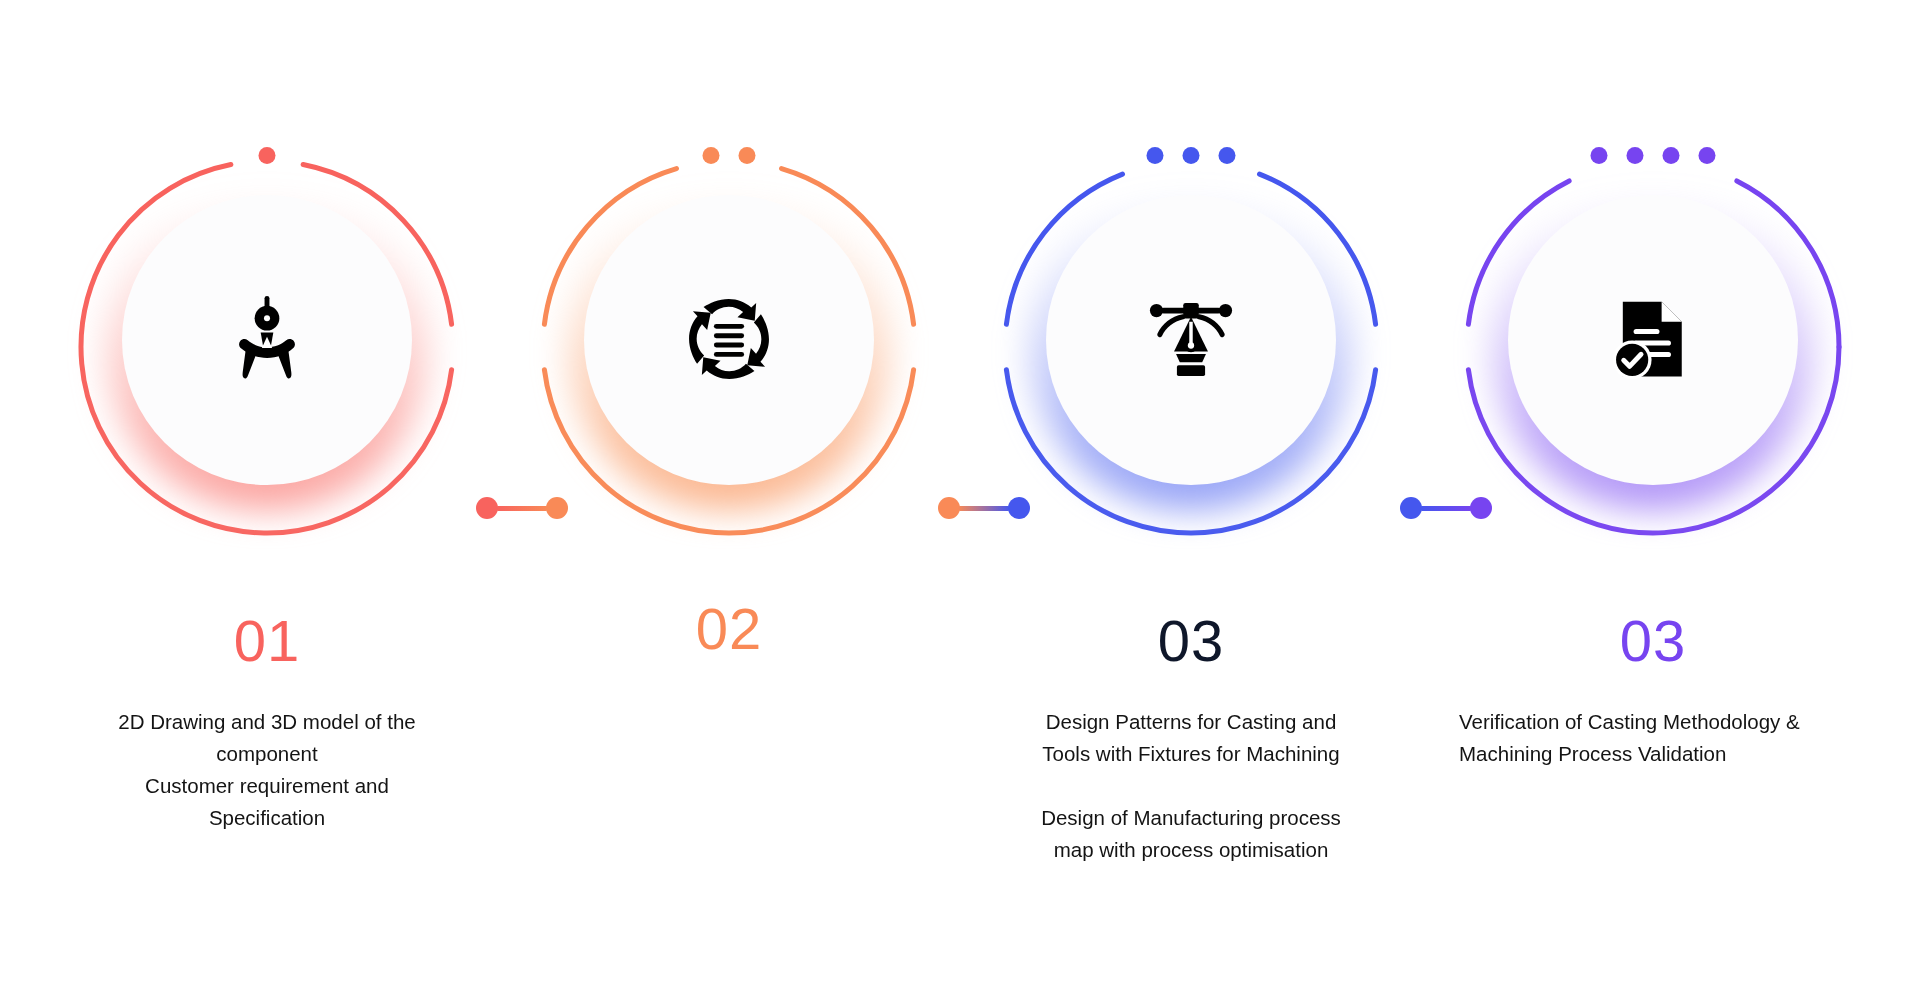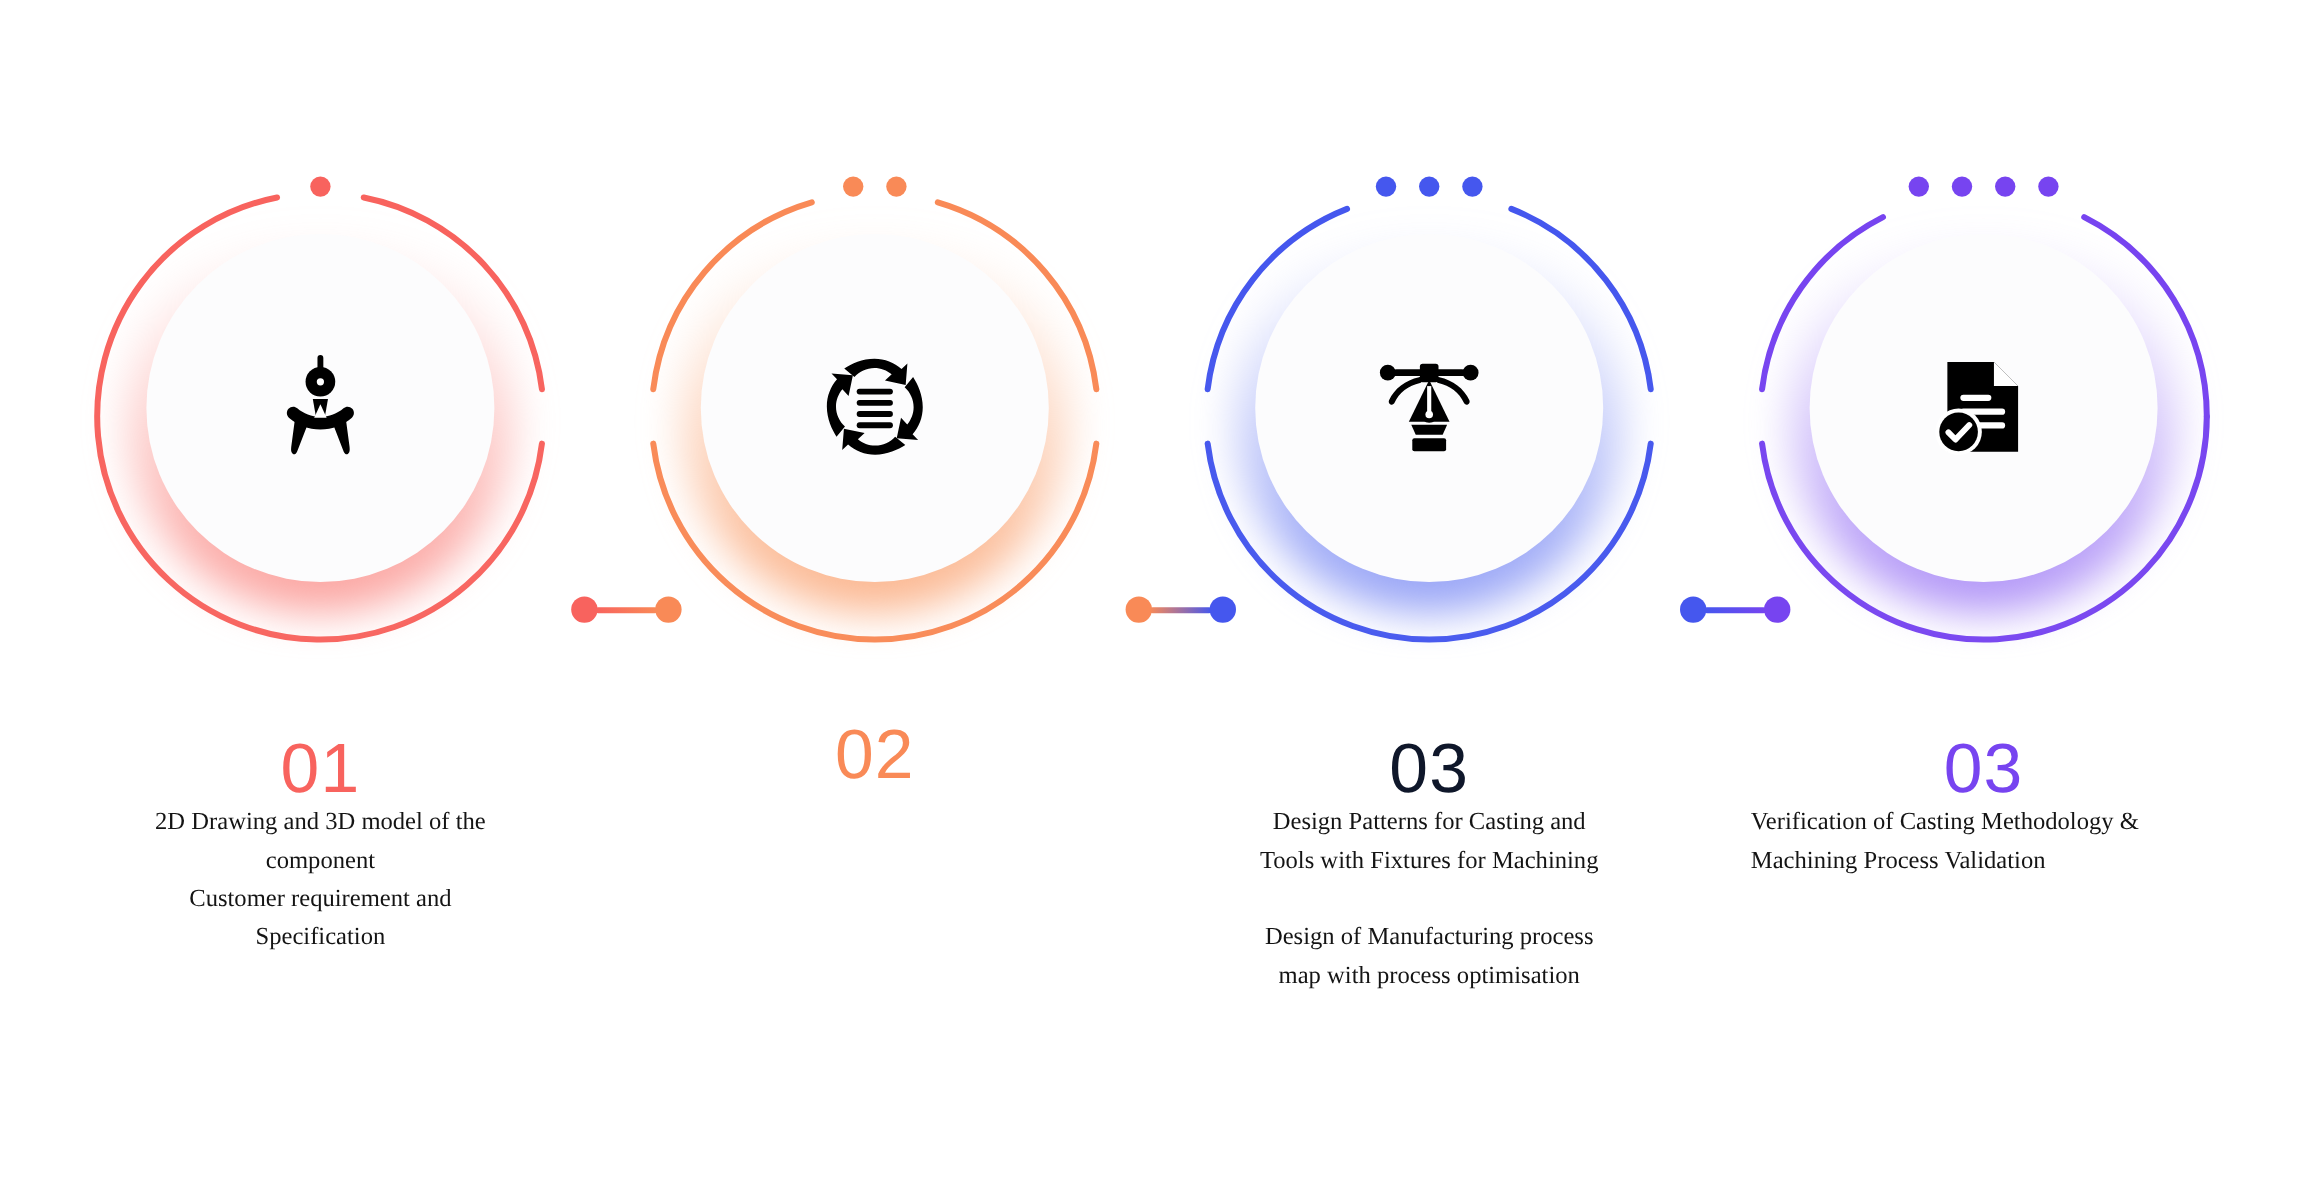--- a/index.html
+++ b/index.html
@@ -135,27 +135,27 @@
   .number {
     font-size: 58px;
     font-weight: 400;
     letter-spacing: 1px;
     line-height: 1;
     margin-top: 60px;
     font-family: "Liberation Sans", sans-serif;
   }
 
   .body-text {
+    margin-top: 36px;
     width: 420px;
     font-size: 20.5px;
     line-height: 1.56;
     color: #141414;
     text-align: center;
     white-space: pre-line;
-    font-family: Liberation Serif, serif;
   }
   .body-text.left-align { text-align: left; padding-left: 16px; }
 
   .bullets {
     list-style: none;
     margin: 0;
     padding: 0;
     text-align: left;
   }
   .bullets li {

